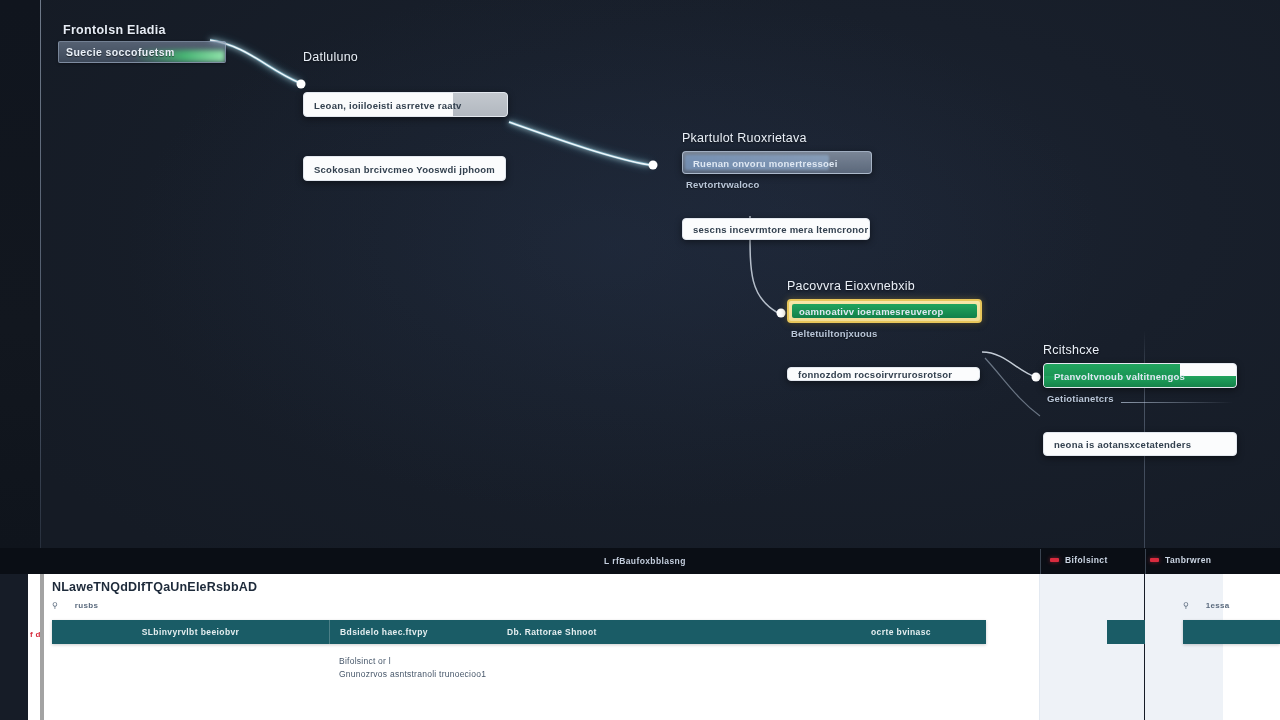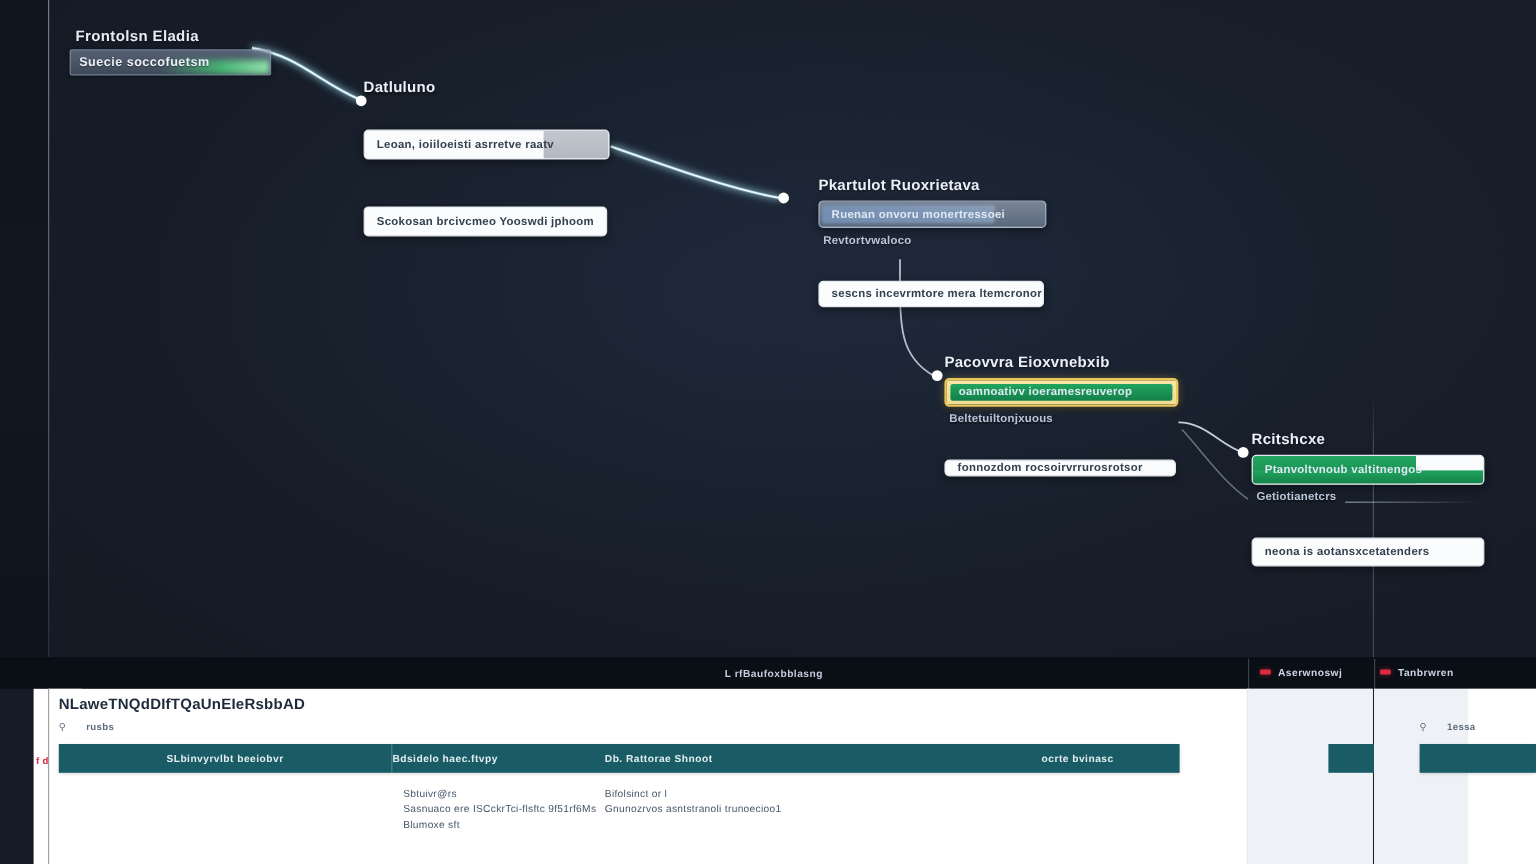--- a/index.html
+++ b/index.html
@@ -65,23 +65,23 @@
   }
   .tl-bar-glow{
     position:absolute; right:0; top:8px; width:92px; height:12px;
     background:linear-gradient(90deg, rgba(60,200,110,0) 0%, rgba(70,210,120,.75) 55%, rgba(150,235,175,.95) 100%);
     filter:blur(2.5px);
   }
 
   
   .node { position:absolute; }
   .node-title{
-    color:#eaf0f8; font-size:12.5px; font-weight:700; letter-spacing:.25px;
+    color:#eaf0f8; font-size:12.5px; font-weight:400; letter-spacing:.25px;
     text-shadow:0 1px 2px rgba(0,0,0,.55);
-    margin-bottom:6px; filter:blur(.45px);margin-top:16px;
+    margin-bottom:6px; filter:blur(.45px);
   }
   .node-sub{
     color:#b9c6d8; font-size:9.5px; font-weight:600; letter-spacing:.2px;
     margin:5px 0 4px 4px; filter:blur(.5px);
     text-shadow:0 1px 1px rgba(0,0,0,.5);
   }
   .card{
     position:relative; border-radius:4px; overflow:hidden;
     box-shadow:0 2px 7px rgba(0,0,0,.45);
   }
@@ -173,21 +173,21 @@
     position:absolute; top:0; width:1px; height:26px;
     background:rgba(150,168,195,.35);
   }
 
   
   .bottom{ position:absolute; left:0; top:574px; width:1280px; height:146px; }
 
   .panel-main{
     position:absolute; left:40px; top:0; width:1104px; height:146px;
     background:#ffffff;
-    border-left:1px solid #a3a3a3;
+    border-left:4px solid #a3a3a3;
   }
   .panel-side-left{
     position:absolute; left:0; top:0; width:40px; height:146px;
     background:#ffffff;
     margin-left:28px;
   }
   .panel-left-red{
     position:absolute; left:2px; top:56px;
     font-size:8px; color:#d62a3c; font-weight:700; letter-spacing:.3px;
     filter:blur(.6px); white-space:nowrap;
@@ -223,21 +223,21 @@
   .thead{
     display:flex; height:24px; background:#1a5c66;
     box-shadow:0 1px 3px rgba(0,0,0,.2);
   }
   .th{
     display:flex; align-items:center;
     font-size:8.5px; color:#e4eef0; font-weight:700; letter-spacing:.4px;
     filter:blur(.55px); white-space:nowrap; overflow:hidden;
   }
   .th.c1{ width:277px; justify-content:center; }
-  .th.c2{ width:168px; border-left:1px solid rgba(255,255,255,.22); }
+  .th.c2{ width:168px; padding-left:10px; border-left:1px solid rgba(255,255,255,.22); }
   .th.c3{ width:310px; padding-left:10px; }
   .th.c4{ width:179px; padding-left:64px;text-align:center; }
 
   .tbody{ display:flex; padding-top:11px; }
   .td{ font-size:8.5px; color:#47576a; }
   .td.c1{ width:277px; }
   .td.c2{ width:168px; padding-left:10px; }
   .td.c3{ width:310px; padding-left:10px; }
   .td.c4{ width:179px; }
   .cell-line{
@@ -366,21 +366,21 @@
   </div>
 
   <div class="statusbar">
     <div class="sb-center">L rfBaufoxbblasng</div>
 
     <div class="sb-div" style="left:1040px"></div>
     <div class="sb-div" style="left:1145px"></div>
 
     <div class="sb-item" style="left:1050px">
       <span class="sb-dot"></span>
-      <span class="sb-label">Aserwnoswj</span>
+      <span class="sb-label">Bifolsinct</span>
     </div>
     <div class="sb-item" style="left:1150px">
       <span class="sb-dot"></span>
       <span class="sb-label">Tanbrwren</span>
     </div>
   </div>
 
   <div class="bottom">
 
     <div class="panel-side-left">
@@ -396,25 +396,20 @@
 
       <div class="table">
         <div class="thead">
           <div class="th c1">SLbinvyrvlbt beeiobvr</div>
           <div class="th c2">Bdsidelo haec.ftvpy</div>
           <div class="th c3">Db. Rattorae Shnoot</div>
           <div class="th c4">ocrte  bvinasc</div>
         </div>
         <div class="tbody">
           <div class="td c1"></div>
-          <div class="td c2">
-            <div class="cell-line">Sbtuivr@rs</div>
-            <div class="cell-line">Sasnuaco ere ISCckrTci-flsftc 9f51rf6Ms</div>
-            <div class="cell-line">Blumoxe sft</div>
-          </div>
           <div class="td c3">
             <div class="cell-line">Bifolsinct or l</div>
             <div class="cell-line">Gnunozrvos asntstranoli trunoecioo1</div>
           </div>
           <div class="td c4"></div>
         </div>
       </div>
     </div>
 
     <div class="panel-gap"></div>

